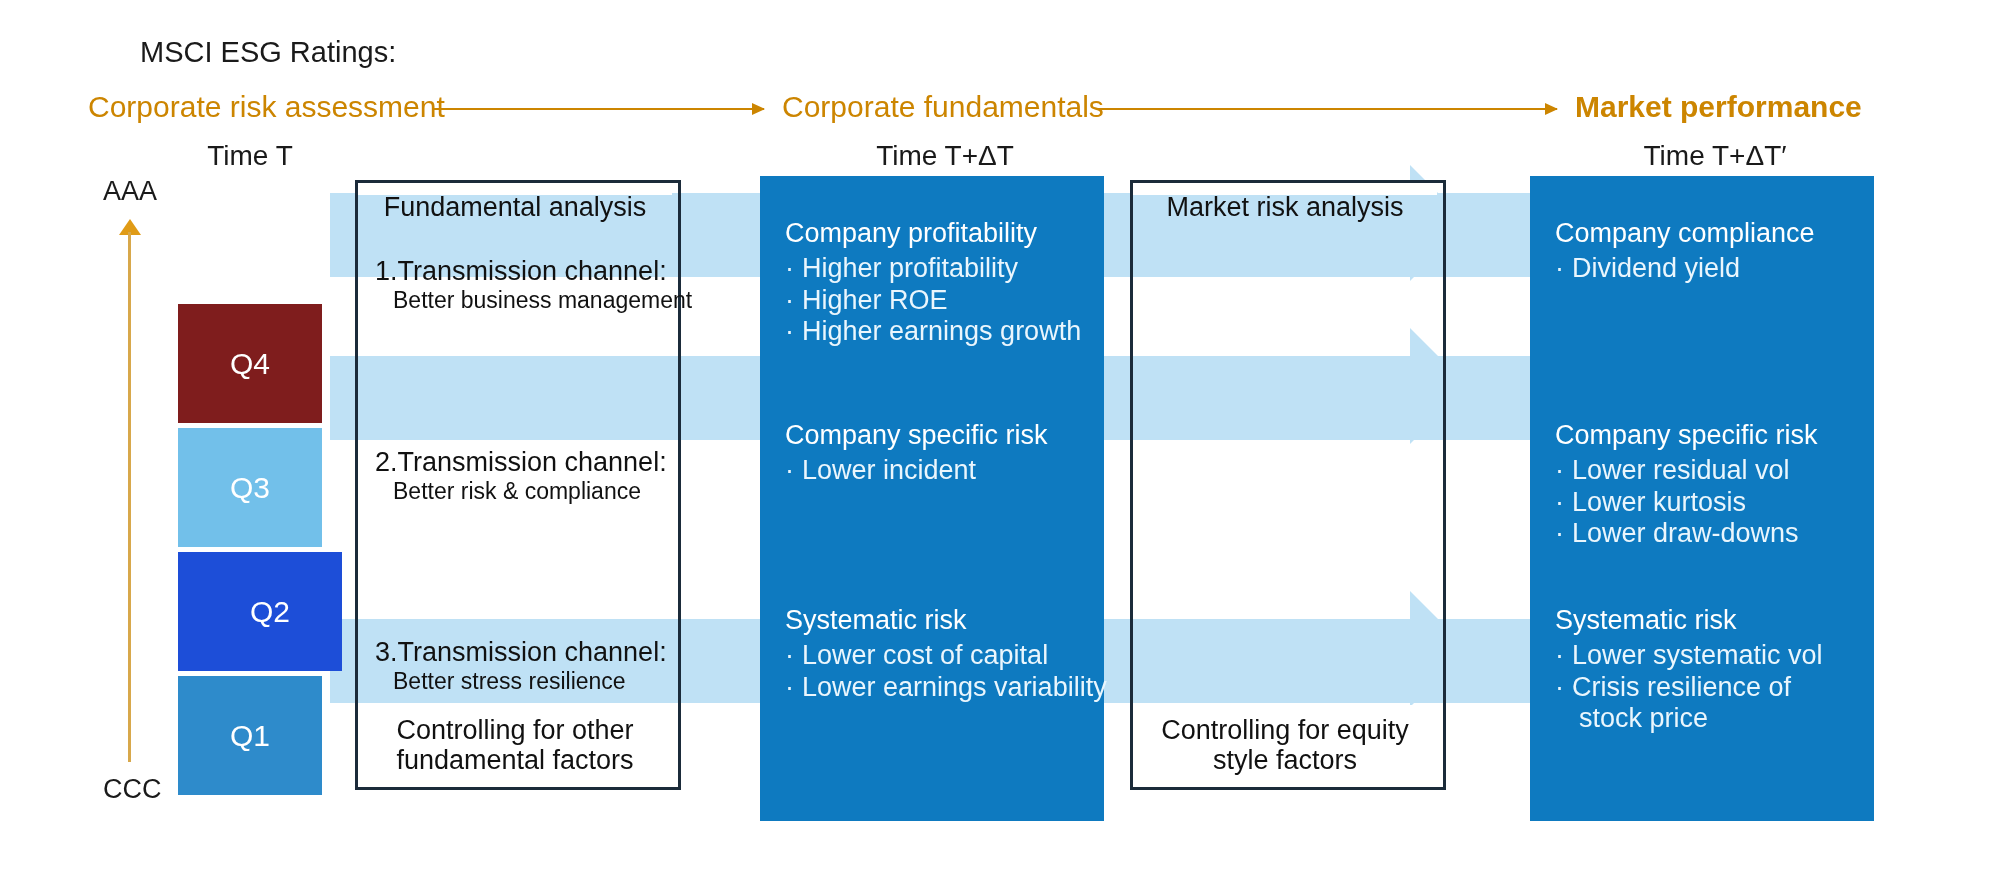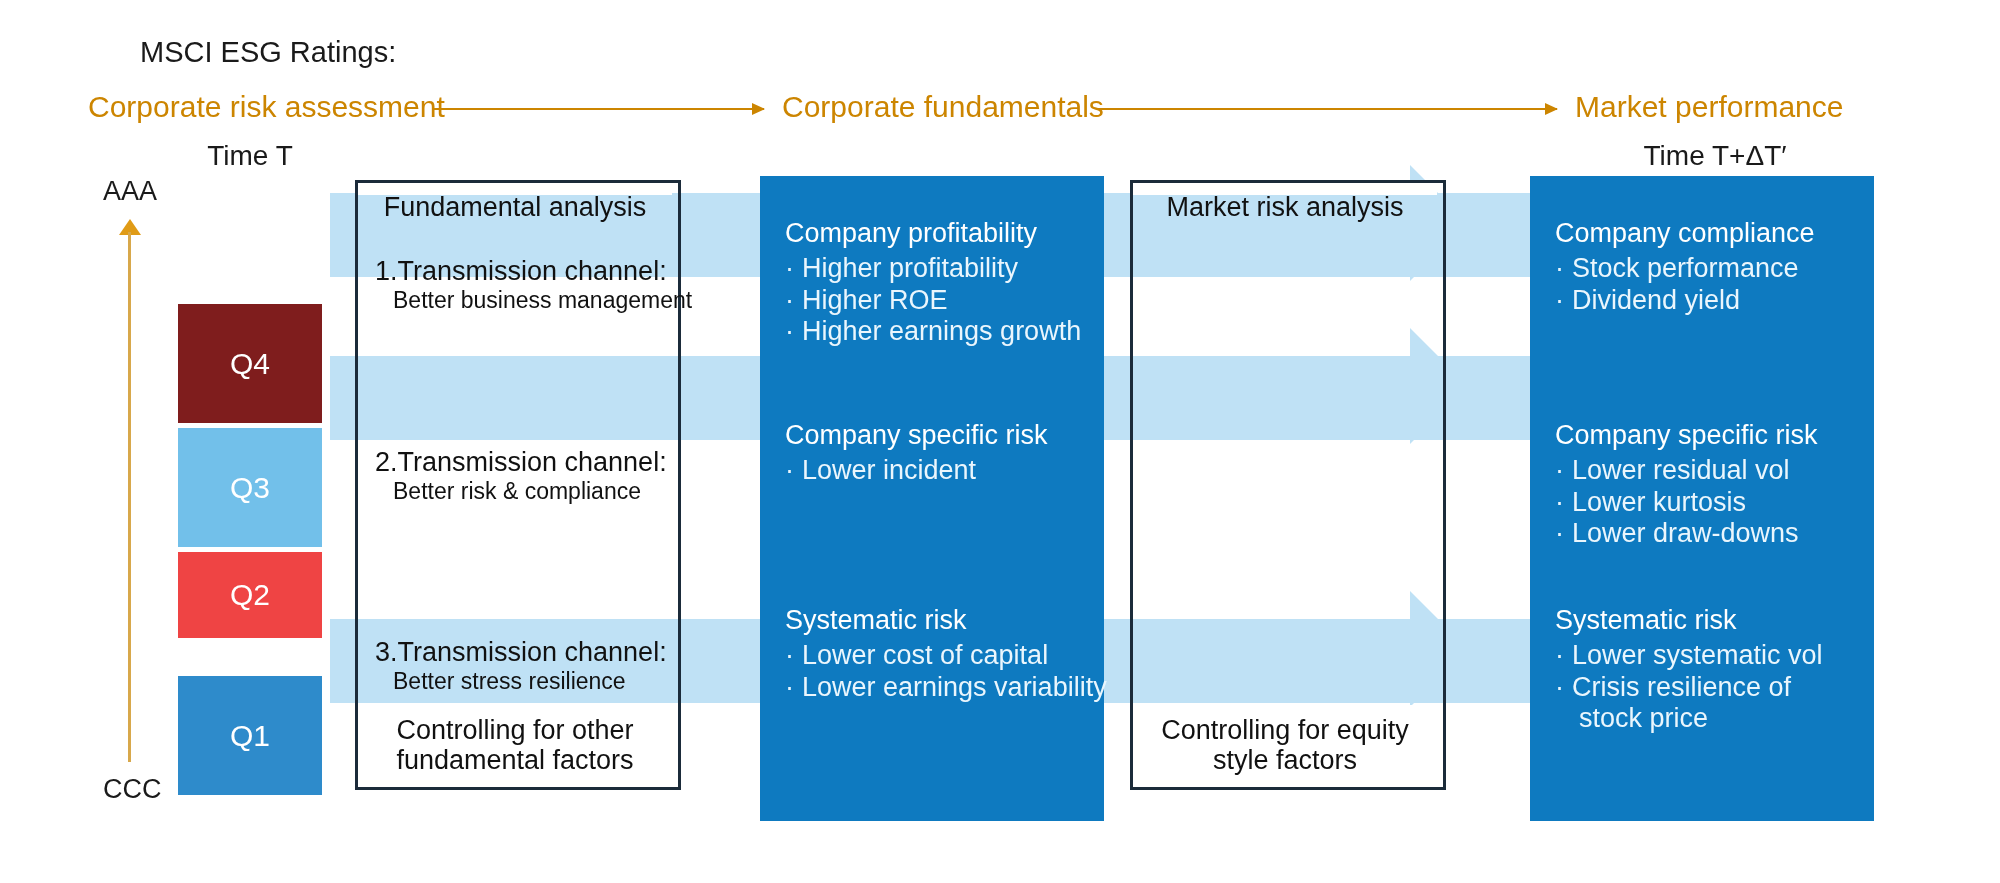--- a/index.html
+++ b/index.html
@@ -193,23 +193,24 @@
 <div id="stage">
 
   <div class="msci-title">MSCI ESG Ratings:</div>
 
   <div class="hdr-label" style="left:88px; top:92px;">Corporate risk assessment</div>
   <div class="hdr-arrow" style="left:434px; top:108px; width:330px;"></div>
 
   <div class="hdr-label" style="left:782px; top:92px;">Corporate fundamentals</div>
   <div class="hdr-arrow" style="left:1097px; top:108px; width:460px;"></div>
 
-  <div class="hdr-label" style="left:1575px; top:92px;">Market performance</div>
+  <div class="hdr-label" style="left:1575px; top:92px;font-weight:bold;">Market performance</div>
 
   <div class="time-label" style="left:130px; top:140px; width:240px;">Time T</div>
+  <div class="time-label" style="left:760px; top:140px; width:370px;">Time T+ΔT</div>
   <div class="time-label" style="left:1530px; top:140px; width:370px;">Time T+ΔT′</div>
 
   <div class="axis-cap" style="left:103px; top:176px;">AAA</div>
   <div class="axis-head" style="left:119px; top:219px;"></div>
   <div class="axis-line" style="left:128px; top:232px; height:530px;"></div>
   <div class="axis-cap" style="left:103px; top:774px;">CCC</div>
 
   <div class="band l-band" style="top:193px; width:1200px;"></div>
   <div class="band-head l-band" style="left:1410px; top:165px;"></div>
 
@@ -219,21 +220,21 @@
   <div class="band l-band" style="top:619px; width:1200px;"></div>
   <div class="band-head l-band" style="left:1410px; top:591px;"></div>
 
   <div class="quintiles l-quint">
     <div class="qcell" style="top:124px; height:119px; background:#7f1d1d;">
       <span>Q4</span>
     </div>
     <div class="qcell" style="top:248px; height:119px; background:#72C0EA;">
       <span>Q3</span>
     </div>
-    <div class="qcell" style="top:372px; height:86px; background:#ef4444;">
+    <div class="qcell" style="top:372px; height:119px; background:#1d4ed8;padding-left:20px;">
       <span>Q2</span>
     </div>
     <div class="qcell" style="top:496px; height:119px; background:#2E8BCB;">
       <span>Q1</span>
     </div>
   </div>
 
   <div class="outlinebox l-box" style="left:355px; top:180px; width:320px; height:604px;"></div>
 
   <div style="position:absolute;left:358px;top:183px;width:314px;height:12px;background:#ffffff;z-index:3;"></div>
@@ -288,21 +289,20 @@
 
   <div class="box-footer l-boxtext" style="left:1133px; top:705px; width:304px; height:76px; padding-top:10px; box-sizing:border-box;">
     <div>Controlling for equity</div>
     <div>style factors</div>
   </div>
 
   <div class="bluepanel l-panel" style="left:1530px; top:176px; width:344px; height:645px;"></div>
 
   <div class="grp l-paneltext" style="left:1555px; top:218px;">
     <span class="grp-h">Company compliance</span>
-    <span class="grp-li"><span class="bul">·</span><span>Stock performance</span></span>
     <span class="grp-li"><span class="bul">·</span><span>Dividend yield</span></span>
   </div>
 
   <div class="grp l-paneltext" style="left:1555px; top:420px;">
     <span class="grp-h">Company specific risk</span>
     <span class="grp-li"><span class="bul">·</span><span>Lower residual vol</span></span>
     <span class="grp-li"><span class="bul">·</span><span>Lower kurtosis</span></span>
     <span class="grp-li"><span class="bul">·</span><span>Lower draw-downs</span></span>
   </div>
 

